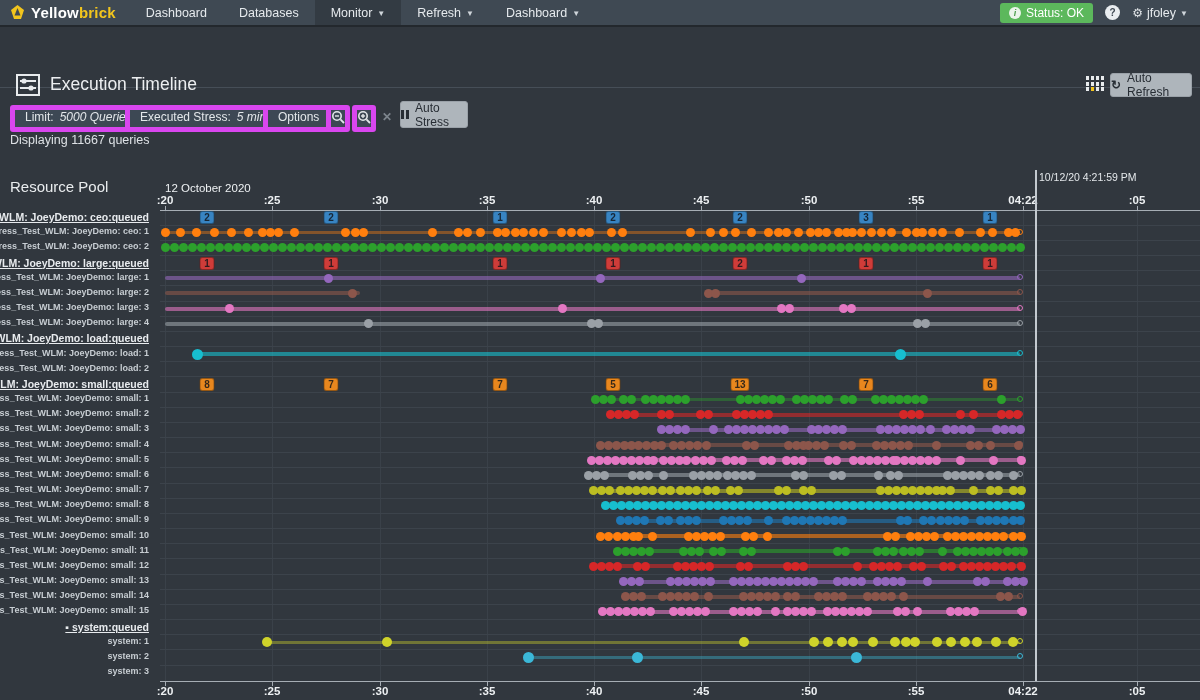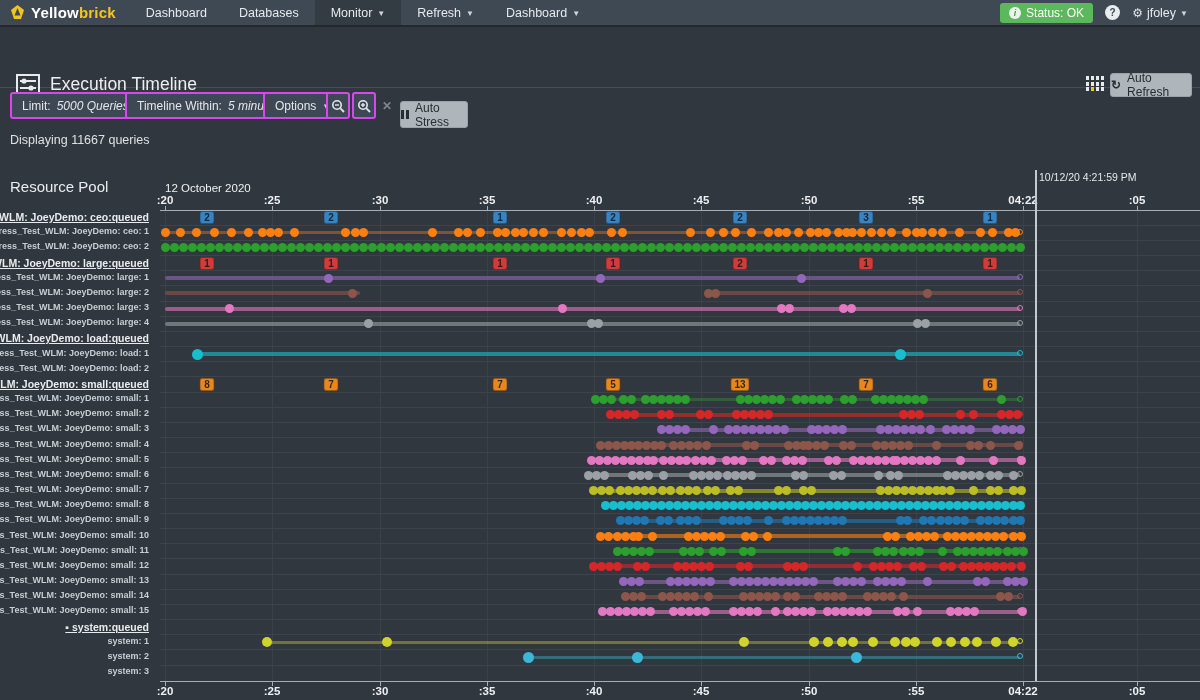--- a/index.html
+++ b/index.html
@@ -34,22 +34,22 @@
   .grid-icon { position:absolute; left:1086px; top:47px; width:18px; height:15px; display:grid;
                grid-template-columns:repeat(4,1fr); grid-template-rows:repeat(3,1fr); gap:1.5px; cursor:pointer; }
   .grid-icon span { background:#e8ebed; }
   .grid-icon span.y { background:#f2c51d; }
   .btn-light { position:absolute; background:#aeb5bb; color:#272d34; font-size:12px; border:1px solid #9aa1a8;
                border-radius:3px; display:flex; align-items:center; gap:6px; justify-content:center; cursor:pointer; }
   #auto-refresh-btn { left:1110px; top:44px; width:82px; height:24px; }
   .refresh-glyph { font-size:12px; font-weight:700; }
 
   
-  .tb-btn { position:absolute; top:92px; height:27px; background:#3d4854; border:2px solid #d946ef;
-            border-radius:3px; color:#e3e7ea; font-size:12px; display:flex; align-items:center; gap:6px;
+  .tb-btn { position:absolute; top:105px; height:27px; background:#3d4854; border:5px solid #d946ef;
+            border-radius:3px; color:#e3e7ea; font-size:12px; display:flex; gap:6px;
             padding:0 10px; cursor:pointer; }
   .tb-btn .val { font-style:italic; }
   .sq { justify-content:center; padding:0; }
   #zoom-out-btn { left:326px; width:24px; }
   #zoom-in-btn  { left:352px; width:24px; }
   #clear-btn { left:378px; width:18px; background:transparent; border-color:transparent; color:#7d858d; font-size:12px; font-weight:700; }
   #auto-scroll-btn { position:absolute; left:400px; top:101px; height:27px; width:68px; background:#aeb5bb;
                      border:1px solid #9aa1a8; border-radius:3px; color:#272d34; font-size:12px;
                      display:flex; align-items:center; justify-content:center; gap:6px; cursor:pointer; }
   .pause-glyph { display:flex; gap:2px; }
@@ -154,21 +154,21 @@
       <span>Auto Refresh</span>
     </div>
   </div>
 
   <div class="tb-btn" style="left:10px;">
     <span>Limit:</span>
       <span class="val">5000 Queries</span>
     <span class="caret">▼</span>
   </div>
   <div class="tb-btn" style="left:125px;">
-    <span>Timeline Within:</span>
+    <span>Executed Stress:</span>
       <span class="val">5 minutes</span>
     <span class="caret">▼</span>
   </div>
   <div class="tb-btn" style="left:263px;">
     <span>Options</span>
     <span class="caret">▼</span>
   </div>
   <div class="tb-btn sq" id="zoom-out-btn">
     <svg width="14" height="14" viewBox="0 0 14 14">
         <circle cx="6" cy="6" r="4.2" fill="none" stroke="#e3e7ea" stroke-width="1.6"></circle>

